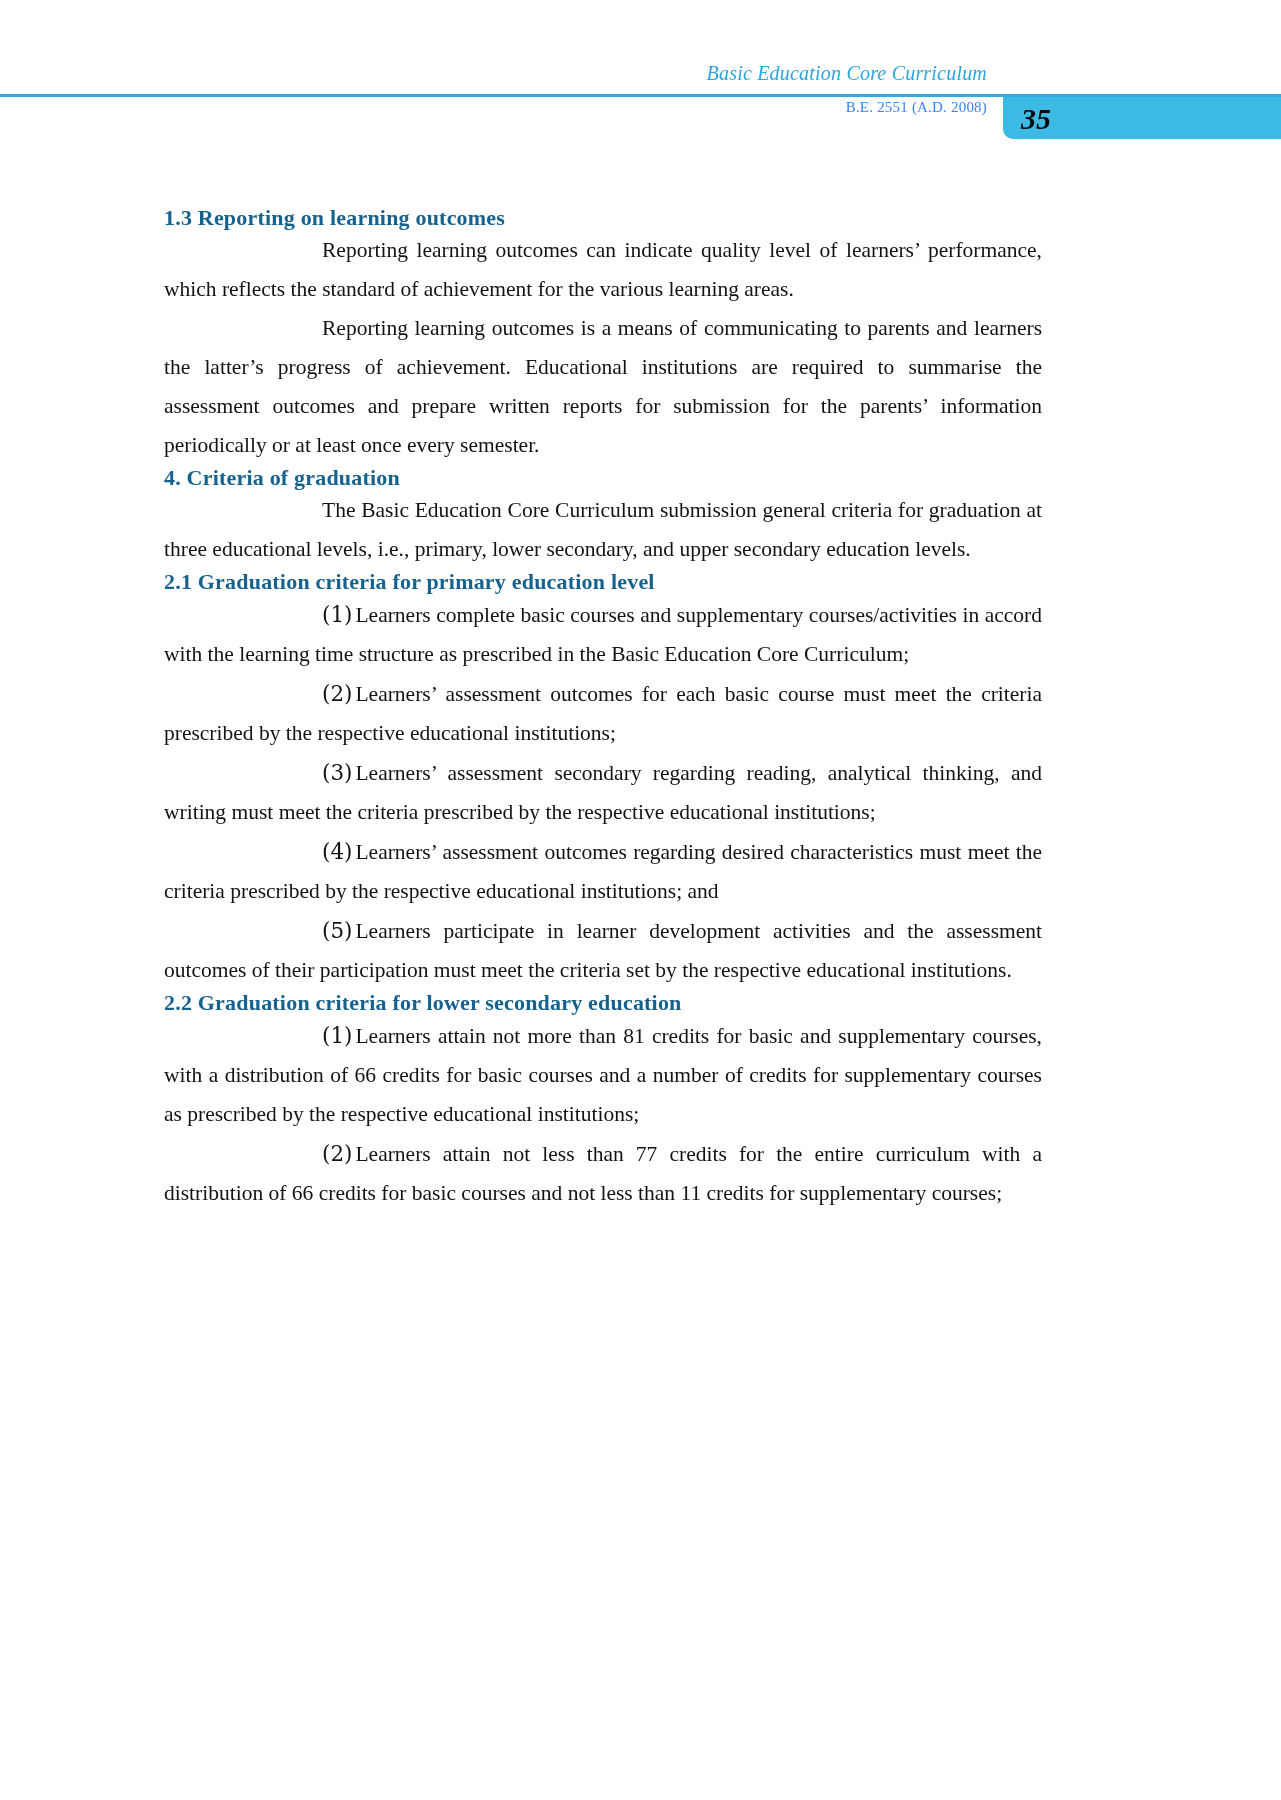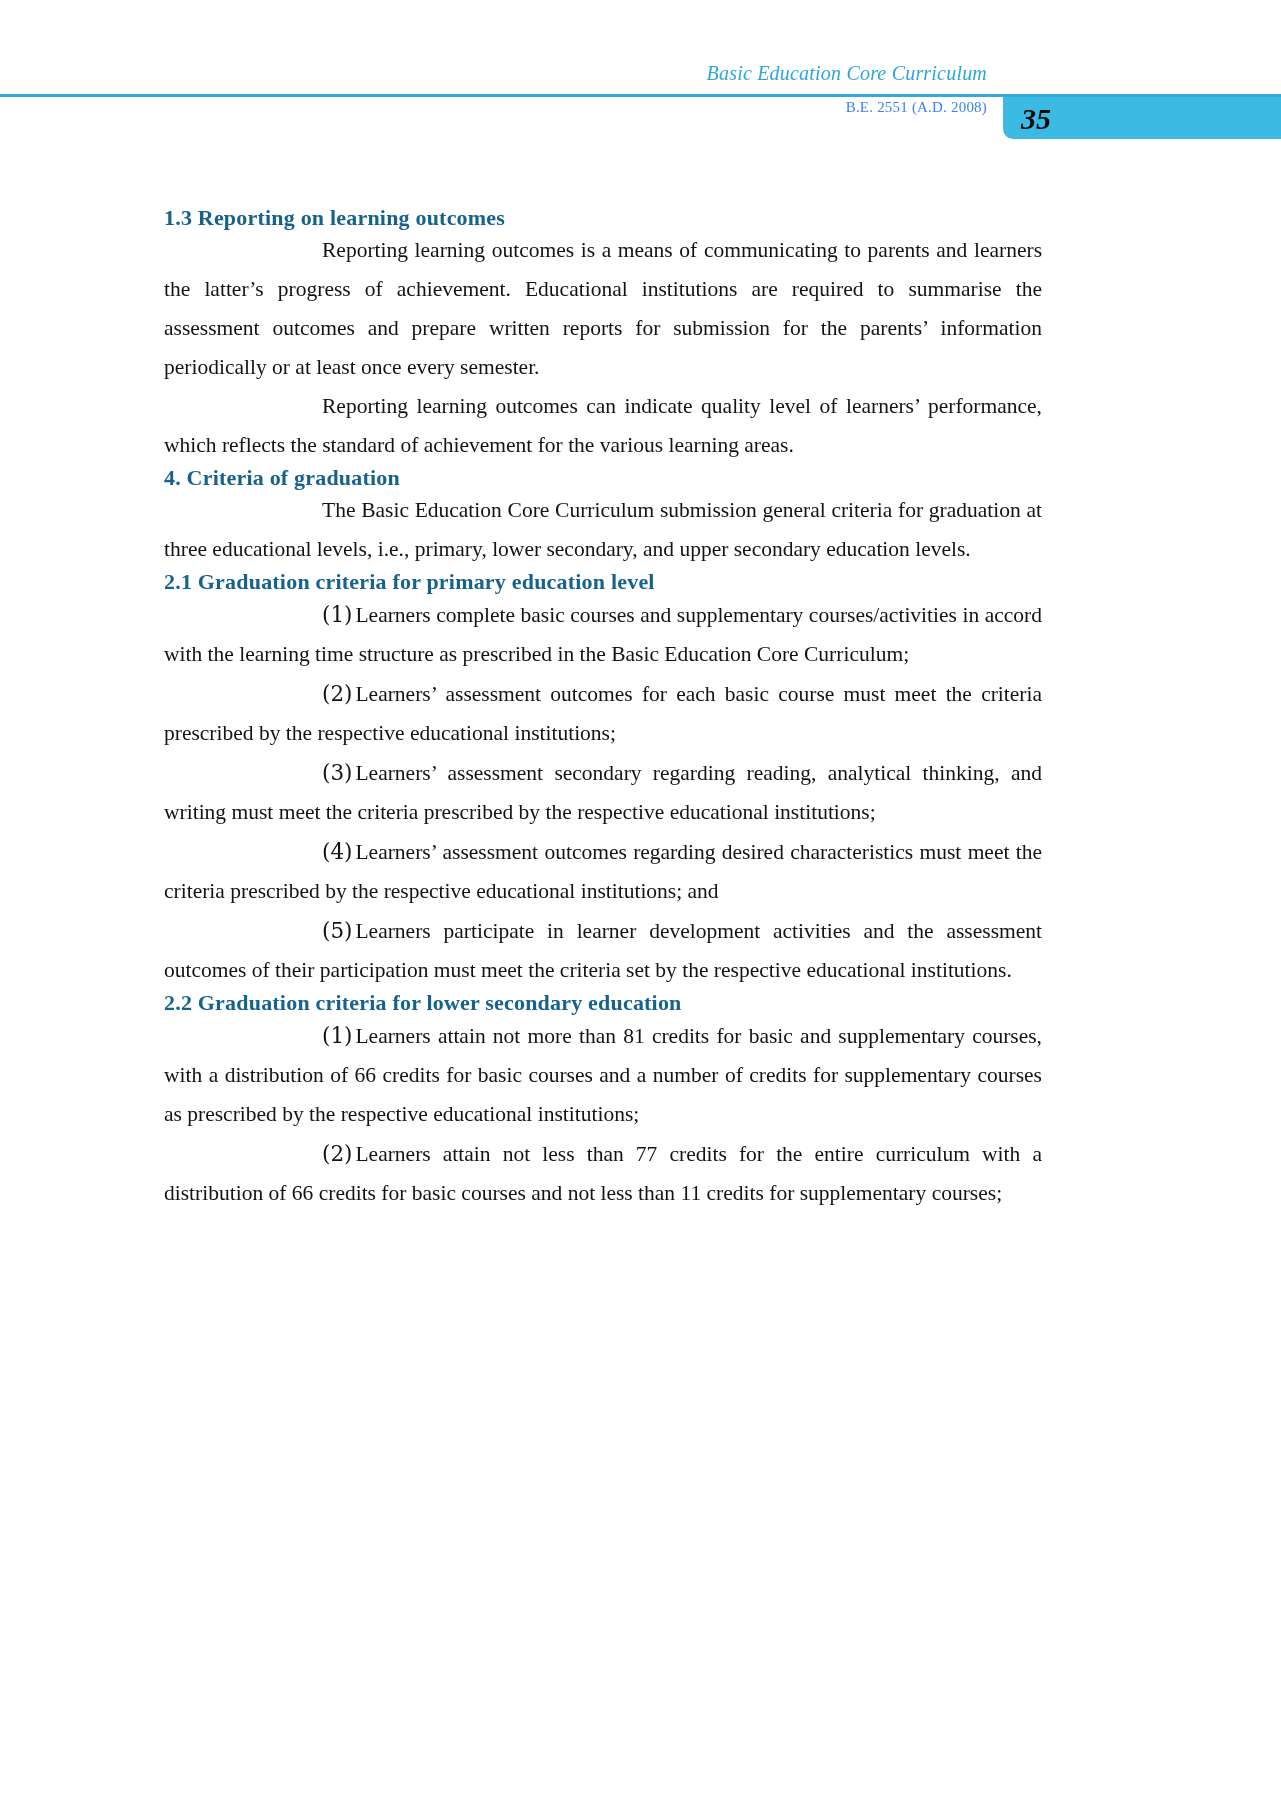--- a/index.html
+++ b/index.html
@@ -142,23 +142,23 @@
   <div class="header-subtitle">B.E. 2551 (A.D. 2008)</div>
   <div class="page-number-box">
     <span class="page-number">35</span>
   </div>
 </div>
 
 <div class="content">
 
   <h3 class="heading-lvl3">1.3 Reporting on learning outcomes</h3>
 
+  <p class="para indent">Reporting learning outcomes can indicate quality level of learners’ performance, which reflects the standard of achievement for the various learning areas.</p>
+
   <p class="para indent">Reporting learning outcomes is a means of communicating to parents and learners the latter’s progress of achievement. Educational institutions are required to summarise the assessment outcomes and prepare written reports for submission for the parents’ information periodically or at least once every semester.</p>
-
-  <p class="para indent">Reporting learning outcomes can indicate quality level of learners’ performance, which reflects the standard of achievement for the various learning areas.</p>
 
   <h4 class="heading-lvl4">4.  Criteria of graduation</h4>
 
   <p class="para indent">The Basic Education Core Curriculum submission general criteria for graduation at three educational levels, i.e., primary, lower secondary, and upper secondary education levels.</p>
 
   <h4 class="heading-sub">2.1 Graduation criteria for primary education level</h4>
 
   <p class="para indent"><span class="listnum">(1)</span><span>Learners complete basic courses and supplementary courses/activities in accord with the learning time structure as prescribed in the Basic Education Core Curriculum;</span></p>
 
   <p class="para indent"><span class="listnum">(2)</span><span>Learners’ assessment outcomes for each basic course must meet the criteria prescribed by the respective educational institutions;</span></p>

